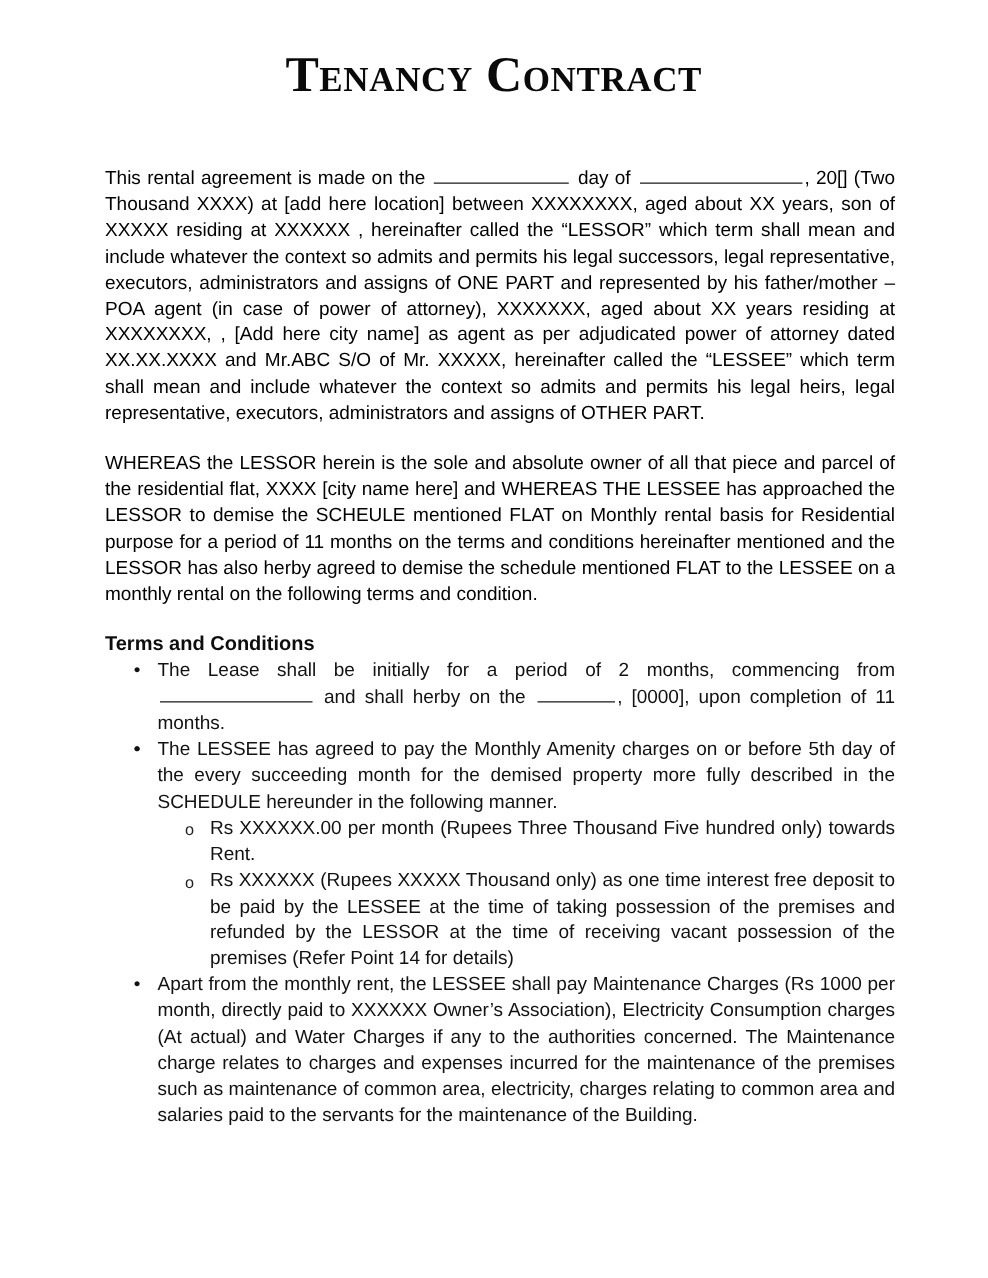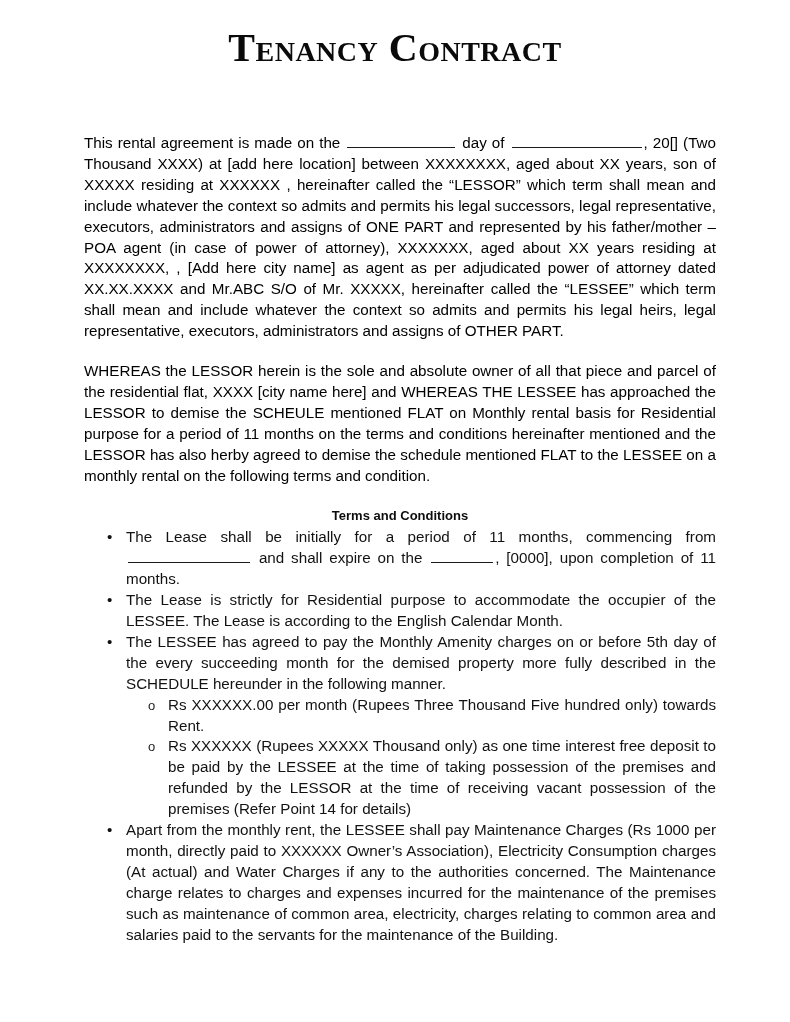--- a/index.html
+++ b/index.html
@@ -13,21 +13,21 @@
     font-family: "Liberation Sans", sans-serif;
     color: #0d0d0d;
     overflow: hidden;
   }
   .page {
     position: relative;
     width: 790px;
     height: 1022px;
     background: #ffffff;
     box-sizing: border-box;
-    padding: 4px;
+    padding: 16px;
   }
   .doc-title {
     font-family: "Liberation Serif", serif;
     font-weight: bold;
     font-variant: small-caps;
     font-size: 40px;
     line-height: 1.0;
     text-align: center;
     letter-spacing: 0.5px;
     margin: 0;
@@ -56,24 +56,23 @@
     border-bottom: 1.4px solid #1a1a1a;
     vertical-align: baseline;
     height: 13px;
     margin: 0 2px;
   }
   .blank-lg { width: 108px; }
   .blank-xl { width: 130px; }
   .blank-md { width: 122px; }
   .blank-sm { width: 62px; }
   .section-heading {
-    font-size: 13px;
+    font-size: 16px;
     line-height: 20.9px;
     font-weight: bold;
-    text-align: center;
     margin: 0 0 1px 0;
     color: #0d0d0d;
   }
   ul.bullets {
     list-style: none;
     margin: 0;
     padding: 0;
   }
   ul.bullets > li {
     position: relative;
@@ -128,25 +127,25 @@
 
     <p class="para"><span>This rental agreement is made on the </span><span class="blank blank-lg"></span><span> day of </span><span class="blank blank-xl"></span><span>, 20[] (Two Thousand XXXX) at [add here location] between XXXXXXXX, aged about XX years, son of XXXXX residing at XXXXXX , hereinafter called the “LESSOR” which term shall mean and include whatever the context so admits and permits his legal successors, legal representative, executors, administrators and assigns of ONE PART and represented by his father/mother –POA agent (in case of power of attorney), XXXXXXX, aged about XX years residing at XXXXXXXX, , [Add here city name] as agent as per adjudicated power of attorney dated XX.XX.XXXX and Mr.ABC  S/O of Mr. XXXXX, hereinafter called the “LESSEE” which term shall mean and include whatever the context so admits and permits his legal heirs, legal representative, executors, administrators and assigns of OTHER PART.</span></p>
 
     <p class="para">WHEREAS the LESSOR herein is the sole and absolute owner of all that piece and parcel of the residential flat, XXXX [city name here] and WHEREAS THE LESSEE has approached the LESSOR to demise the SCHEULE mentioned FLAT on Monthly rental basis for Residential purpose for a period of 11 months on the terms and conditions hereinafter mentioned and the LESSOR has also herby agreed to demise the schedule mentioned FLAT to the LESSEE on a monthly rental on the following terms and condition.</p>
 
     <div class="section-heading">Terms and Conditions</div>
 
     <ul class="bullets">
 
       <li>
-        <span class="marker">•</span><span>The Lease shall be initially for a period of 11 months, commencing from </span><span class="blank blank-md"></span><span> and shall expire on the </span><span class="blank blank-sm"></span><span>, [0000], upon completion of 11 months.</span>
+        <span class="marker">•</span><span>The Lease shall be initially for a period of 2 months, commencing from </span><span class="blank blank-md"></span><span> and shall herby on the </span><span class="blank blank-sm"></span><span>, [0000], upon completion of 11 months.</span>
       </li>
 
       <li>
-        <span class="marker">•</span><span>The Lease is strictly for Residential purpose to accommodate the occupier of the LESSEE. The Lease is according to the English Calendar Month.</span>
+        <span class="marker">•</span>
       </li>
 
       <li>
         <span class="marker">•</span><span>The LESSEE has agreed to pay the Monthly Amenity charges on or before 5th day of the every succeeding month for the demised property more fully described in the SCHEDULE hereunder in the following manner.</span>
       </li>
     </ul>
 
     <ul class="subbullets">
       <li>
         <span class="marker">o</span><span>Rs XXXXXX.00 per month (Rupees Three Thousand Five hundred only) towards Rent.</span>

